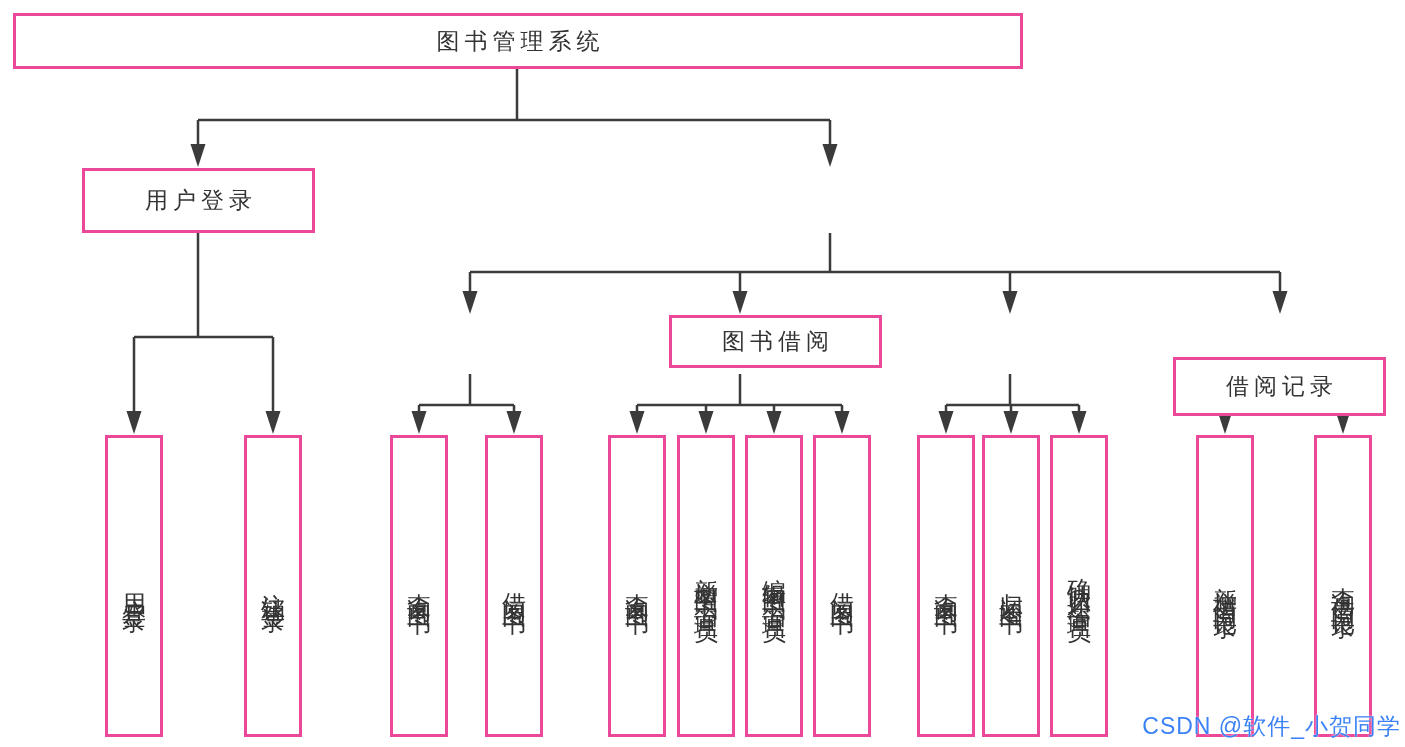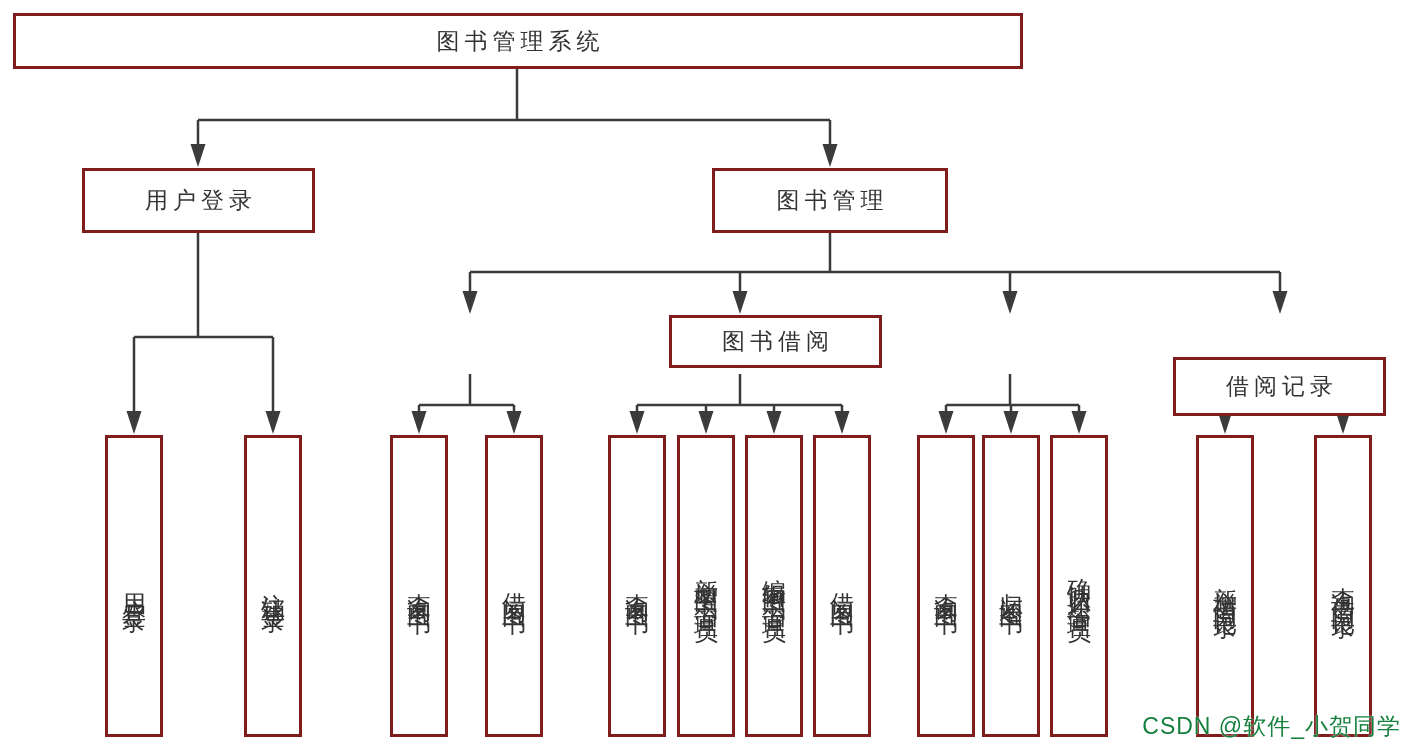--- a/index.html
+++ b/index.html
@@ -12,21 +12,21 @@
     width: 1405px;
     height: 747px;
     background: #ffffff;
     font-family: "Liberation Sans", "DejaVu Sans", sans-serif;
     color: #333333;
     overflow: hidden;
   }
   .node {
     position: absolute;
     box-sizing: border-box;
-    border: 3px solid #7f1d1d;
+    border: 3px solid #ec4899;
     background: #ffffff;
     display: flex;
     align-items: center;
     justify-content: center;
     color: #333333;
   }
   .hnode {
     font-size: 23px;
     letter-spacing: 5px;
     text-indent: 5px;
@@ -48,21 +48,21 @@
     z-index: 1;
   }
   .node { z-index: 2; }
   #watermark {
     position: absolute;
     right: 4px;
     bottom: 5px;
     z-index: 5;
     font-size: 23px;
     letter-spacing: 1px;
-    color: #15803d;
+    color: #3b82f6;
     text-shadow: 0 0 2px #ffffff;
     white-space: nowrap;
   }
 </style>
 </head>
 <body>
 
 <div id="canvas">
 
   <svg id="wires" width="1405" height="747" viewBox="0 0 1405 747">
@@ -104,21 +104,20 @@
       <polygon points="1003.5,411 1018.5,411 1011,434"></polygon>
       <polygon points="1071.5,411 1086.5,411 1079,434"></polygon>
       <polygon points="1217.5,411 1232.5,411 1225,434"></polygon>
       <polygon points="1335.5,411 1350.5,411 1343,434"></polygon>
     </g>
   </svg>
 
   <div class="node hnode" style="left:13px; top:13px; width:1010px; height:56px;">图书管理系统</div>
 
   <div class="node hnode" style="left:82px; top:168px; width:233px; height:65px;">用户登录</div>
-  <div class="node hnode" style="left:712px; top:168px; width:236px; height:65px;">图书管理</div>
 
   <div class="node hnode" style="left:633px; top:315px; width:213px; height:53px;margin-left:36px;">图书借阅</div>
   <div class="node hnode" style="left:1173px; top:315px; width:213px; height:59px;margin-top:42px;">借阅记录</div>
 
   <div class="node vnode" style="left:105px; top:435px; width:58px; height:302px;">用户登录</div>
   <div class="node vnode" style="left:244px; top:435px; width:58px; height:302px;">注销登录</div>
 
   <div class="node vnode" style="left:390px; top:435px; width:58px; height:302px;">查询图书</div>
   <div class="node vnode" style="left:485px; top:435px; width:58px; height:302px;">借阅图书</div>
 

